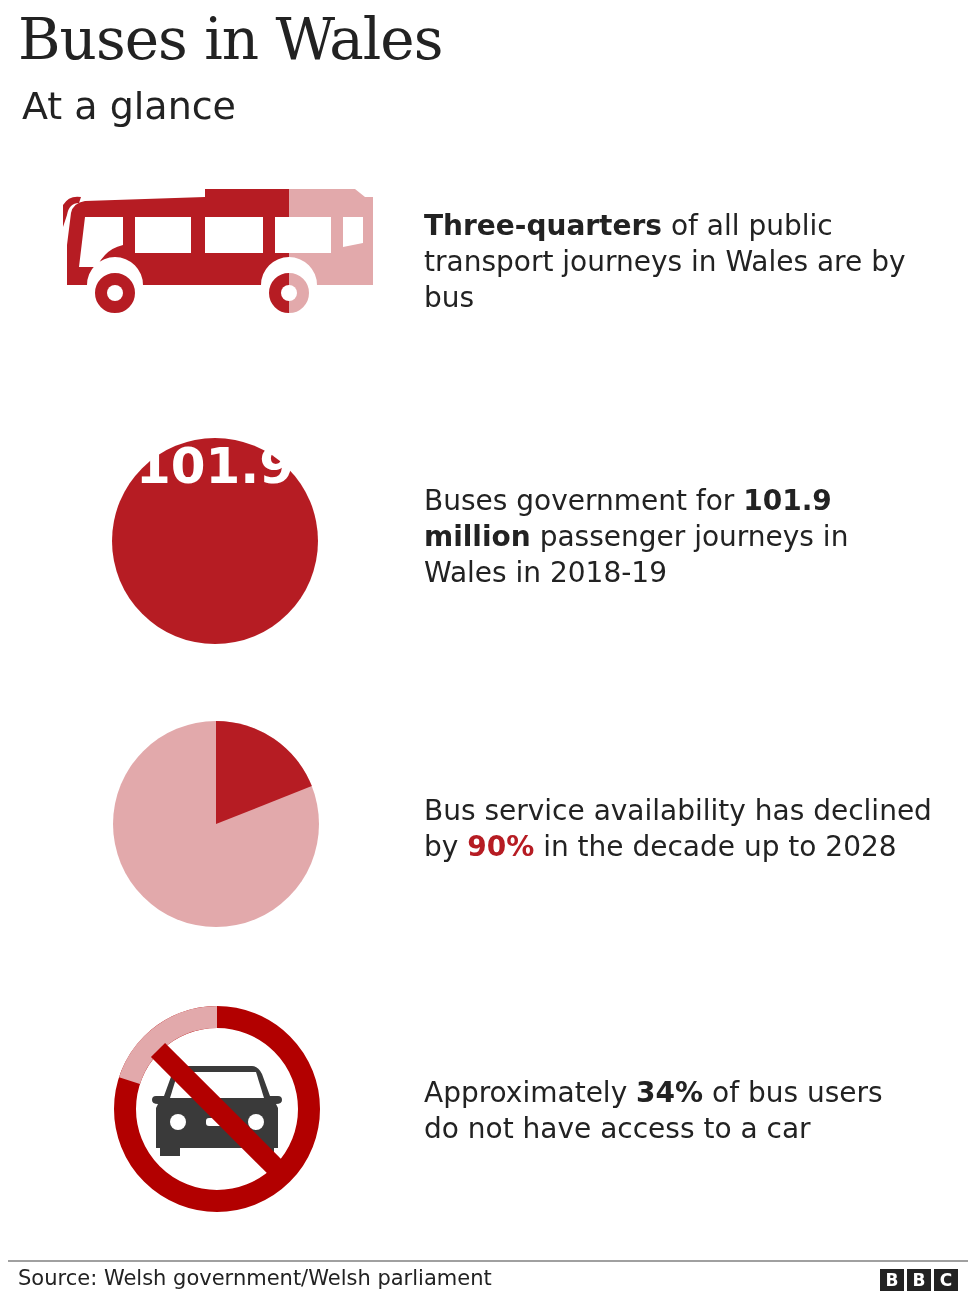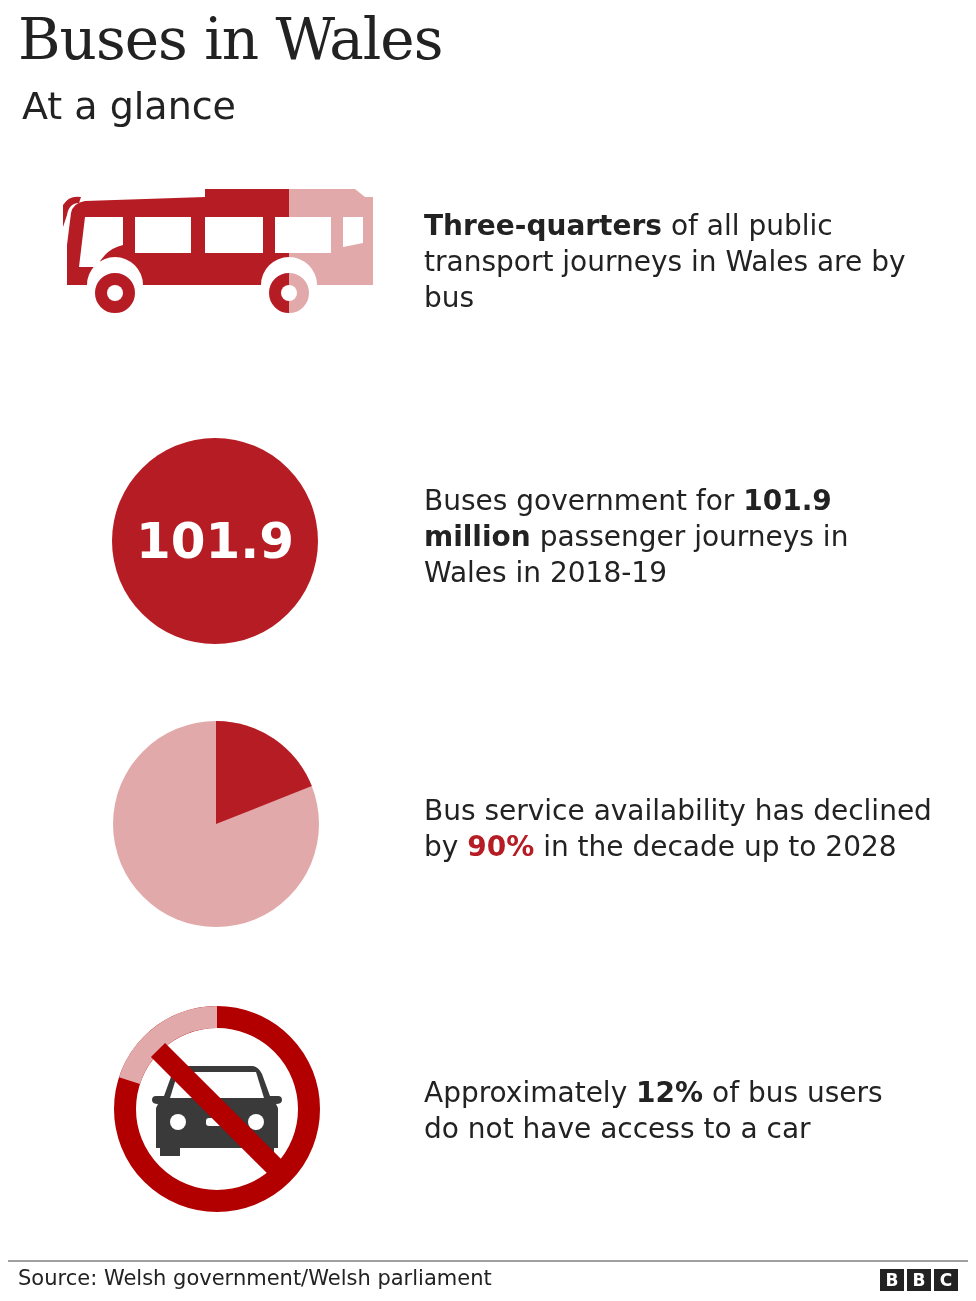--- a/index.html
+++ b/index.html
@@ -3,21 +3,21 @@
 <meta charset="utf-8">
 <style>
   html, body { margin: 0; padding: 0; background: #ffffff; }
   body { width: 976px; height: 1301px; position: relative; overflow: hidden; font-family: "DejaVu Sans", sans-serif; color: #222222; }
   .title { position: absolute; left: 18px; top: 8px; font-family: "DejaVu Serif", serif; font-weight: normal; font-size: 58px; letter-spacing: -1px; color: #222222; margin: 0; line-height: 1.1; }
   .subtitle { position: absolute; left: 18px; top: 82px; font-size: 38px; color: #222222; margin: 4px; line-height: 1.1; }
   .row-icon { position: absolute; }
   .row-text { position: absolute; left: 424px; font-size: 28px; line-height: 36px; color: #222222; width: 540px; }
   .row-text b { font-weight: bold; }
   .red { color: #b61c23; }
-  .big-circle { position: absolute; left: 112px; top: 438px; width: 206px; height: 206px; border-radius: 50%; background: #b61c23; color: #ffffff; display: flex; flex-direction: column; align-items: center; justify-content: center; font-weight: bold; }
+  .big-circle { position: absolute; left: 112px; top: 438px; width: 206px; height: 206px; border-radius: 50%; background: #b61c23; color: #ffffff; display: flex; flex-direction: column; align-items: center; font-weight: bold; }
   .big-circle .n1 { font-size: 50px; line-height: 56px; }
   .big-circle .n2 { font-size: 46px; line-height: 54px; }
   .footer-rule { position: absolute; left: 8px; right: 8px; top: 1260px; height: 2px; background: #a0a0a0; }
   .source { position: absolute; left: 18px; top: 1266px; font-size: 21px; color: #222222; }
   .bbc { position: absolute; right: 18px; top: 1269px; display: flex; gap: 3px; }
   .bbc span { display: inline-block; width: 24px; height: 22px; background: #222222; color: #ffffff; font-weight: bold; font-size: 17px; line-height: 22px; text-align: center; }
 </style>
 </head>
 <body>
 
@@ -102,21 +102,21 @@
     </g>
     <path d="M66 68 L144 68 L152 94 L58 94 Z" fill="#ffffff"></path>
     <circle cx="66" cy="118" r="8" fill="#ffffff"></circle>
     <circle cx="144" cy="118" r="8" fill="#ffffff"></circle>
     <rect x="94" y="114" width="22" height="8" rx="3" fill="#ffffff"></rect>
 
     <line x1="46" y1="46" x2="164" y2="164" stroke="#b20000" stroke-width="20"></line>
   </svg>
 </div>
 <div class="row-text" style="top:1075px; width:500px;">
-  <span>Approximately </span><b>12%</b><span> of bus users do not have access to a car</span>
+  <span>Approximately </span><b>34%</b><span> of bus users do not have access to a car</span>
 </div>
 
 <div class="footer-rule"></div>
 <div class="source">Source: Welsh government/Welsh parliament</div>
 <div class="bbc">
   <span>B</span>
   <span>B</span>
   <span>C</span>
 </div>
 

